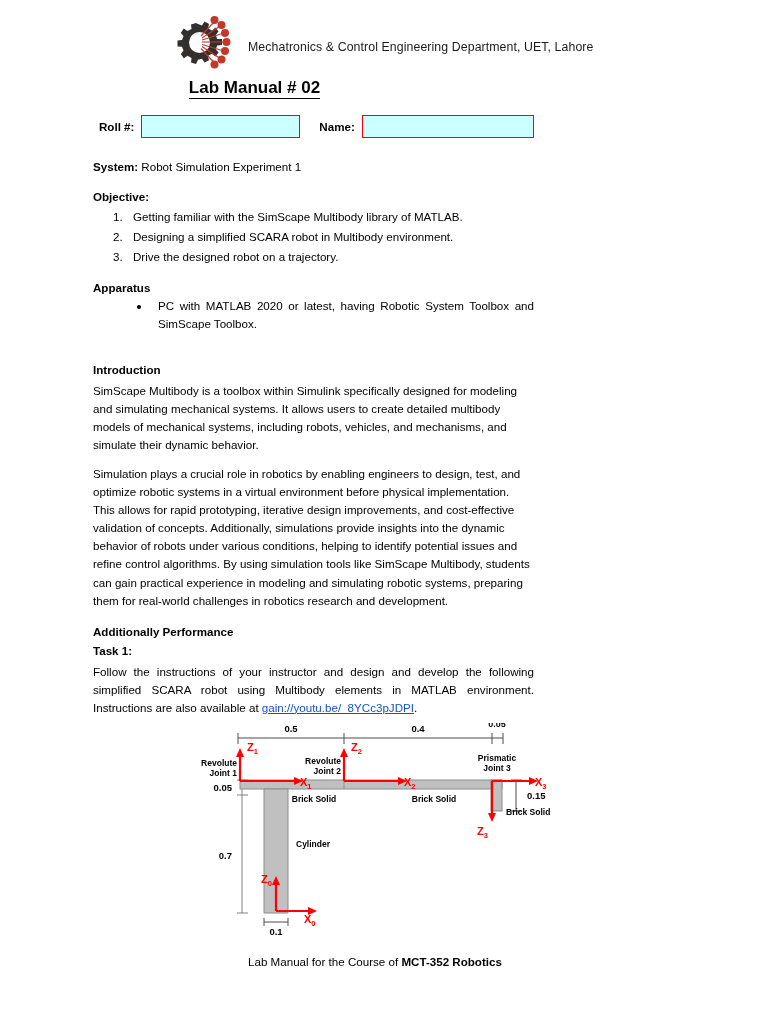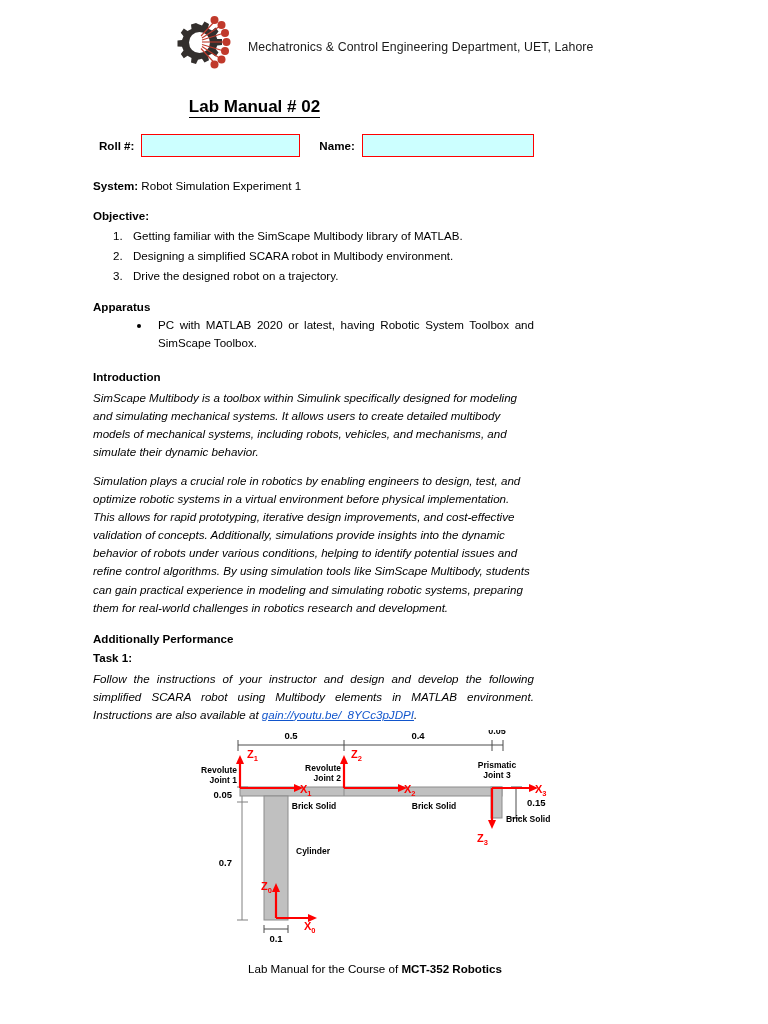--- a/index.html
+++ b/index.html
@@ -29,21 +29,21 @@
     margin-left: 10px;
     letter-spacing: 0.1px;
     white-space: nowrap;
   }
 
   
   .doc-title {
     text-align: center;
     font-size: 17px;
     font-weight: bold;
-    margin-top: 19px;
+    margin-top: 0;
     padding-right: 100px;
   }
   .doc-title span {
     border-bottom: 1.6px solid #000;
     padding-bottom: 1px;
   }
 
   
   .form-row {
     display: flex;
@@ -65,21 +65,21 @@
   }
   .field-roll { width: 238px; }
   .field-name { width: 258px; margin-left: 7px; }
   .name-label { margin-left: 19px; }
 
   
   .content { padding-left: 93px; padding-right: 75px; margin-top: 20px; }
   .b { font-weight: bold; }
   .line { font-size: 11.6px; line-height: 1.55; }
   .sec-head { font-size: 11.6px; font-weight: bold; margin-top: 14px; }
-  .para { font-size: 11.6px; line-height: 1.56; margin-top: 11px; text-align: left; font-style: italic; }
+  .para { font-size: 11.6px; line-height: 1.56; margin-top: 11px; text-align: left; }
   .para-just { text-align: justify; }
 
   ol.objlist { margin: 4px 0 0 0; padding-left: 33px; font-size: 11.6px; line-height: 1.72; }
   ol.objlist li { padding-left: 7px; }
 
   ul.app { margin: 3px 0 0 0; padding-left: 33px; font-size: 11.6px; line-height: 1.55; }
   ul.app li { padding-left: 7px; text-align: justify; margin-left: 25px; }
 
   a.link { color: #1155cc; text-decoration: underline; }
 
@@ -164,21 +164,21 @@
       <li>Getting familiar with the SimScape Multibody library of MATLAB.</li>
       <li>Designing a simplified SCARA robot in Multibody environment.</li>
       <li>Drive the designed robot on a trajectory.</li>
     </ol>
 
     <div class="sec-head">Apparatus</div>
     <ul class="app">
       <li>PC with MATLAB 2020 or latest, having Robotic System Toolbox and SimScape Toolbox.</li>
     </ul>
 
-    <div class="sec-head" style="margin-top:18px">Introduction</div>
+    <div class="sec-head" style="margin-top:30px">Introduction</div>
     <div class="para" style="margin-top:6px">SimScape Multibody is a toolbox within Simulink specifically designed for modeling and simulating mechanical systems. It allows users to create detailed multibody models of mechanical systems, including robots, vehicles, and mechanisms, and simulate their dynamic behavior.</div>
     <div class="para">Simulation plays a crucial role in robotics by enabling engineers to design, test, and optimize robotic systems in a virtual environment before physical implementation. This allows for rapid prototyping, iterative design improvements, and cost-effective validation of concepts. Additionally, simulations provide insights into the dynamic behavior of robots under various conditions, helping to identify potential issues and refine control algorithms. By using simulation tools like SimScape Multibody, students can gain practical experience in modeling and simulating robotic systems, preparing them for real-world challenges in robotics research and development.</div>
 
     <div class="sec-head" style="margin-top:15px">Additionally Performance</div>
     <div class="sec-head" style="margin-top:6px">Task 1:</div>
     <div class="para para-just" style="margin-top:6px"><span>Follow the instructions of your instructor and design and develop the following simplified SCARA robot using Multibody elements in MATLAB environment. Instructions are also available at </span><a class="link" href="#">gain://youtu.be/_8YCc3pJDPI</a><span>.</span></div>
 
   </div>
 
   <div class="figure">

